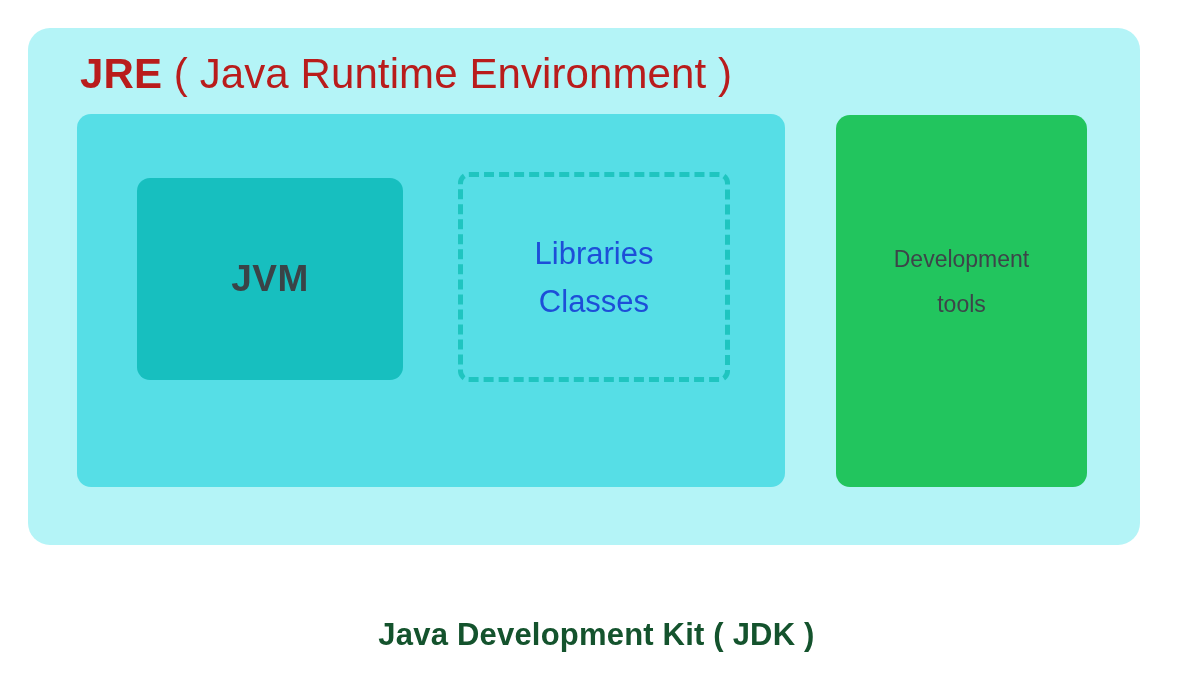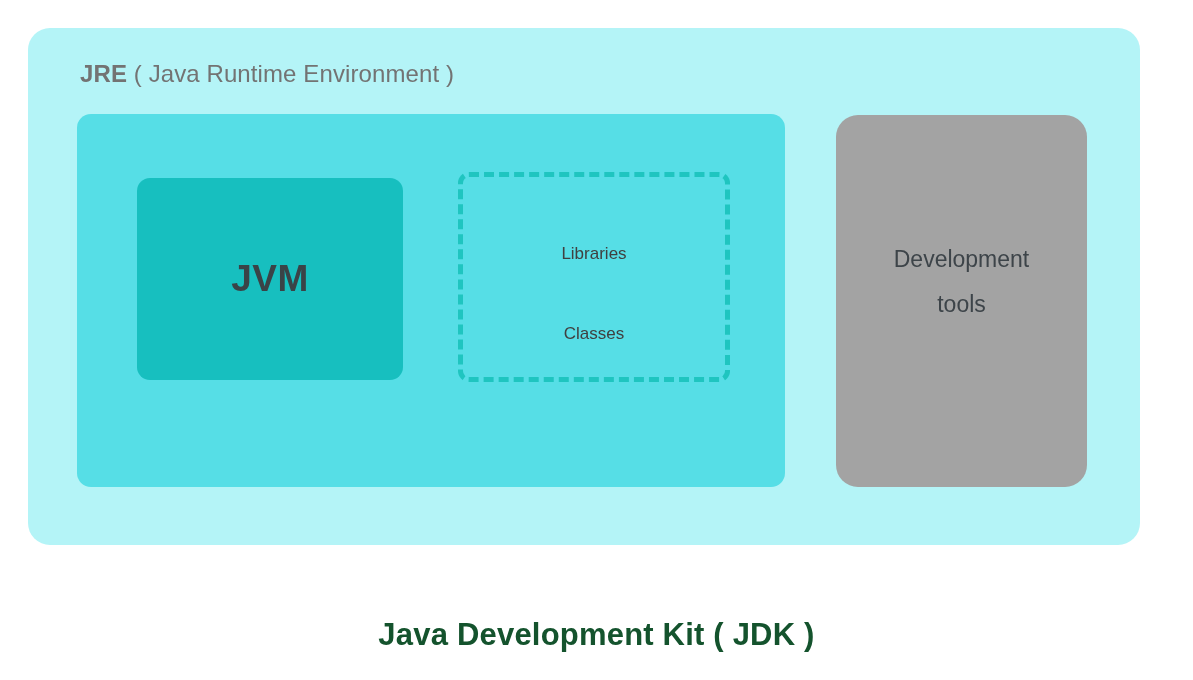--- a/index.html
+++ b/index.html
@@ -29,23 +29,23 @@
     background: #b4f4f7;
     border-radius: 22px;
     box-sizing: border-box;
   }
 
   
   #jre-title {
     position: absolute;
     left: 52px;
     top: 22px;
-    font-size: 24px;
+    font-size: 42px;
     line-height: 48px;
-    color: #737373;
+    color: #b91c1c;
     white-space: nowrap;
     letter-spacing: 0.1px;
   }
   #jre-title .strong {
     font-weight: bold;
   }
   #jre-title .light {
     font-weight: normal;
   }
 
@@ -90,35 +90,34 @@
     box-sizing: border-box;
     border: 5px dashed #1fc5c0;
     border-radius: 11px;
     display: flex;
     flex-direction: column;
     align-items: center;
     justify-content: center;
     gap: 25px;
   }
   #libraries-box .box-line {
-    font-size: 17px;
-    color: #404040;
+    font-size: 31px;
+    color: #1d4ed8;
     line-height: 23px;
-    margin-top: 32px;
   }
 
   
   #devtools-box {
     position: absolute;
     left: 808px;
     top: 87px;
     width: 251px;
     height: 372px;
-    background: #a3a3a3;
-    border-radius: 22px;
+    background: #22c55e;
+    border-radius: 14px;
     display: flex;
     flex-direction: column;
     align-items: center;
     justify-content: center;
     gap: 22px;
     padding-bottom: 38px;
     box-sizing: border-box;
   }
   #devtools-box .box-line {
     font-size: 23px;

